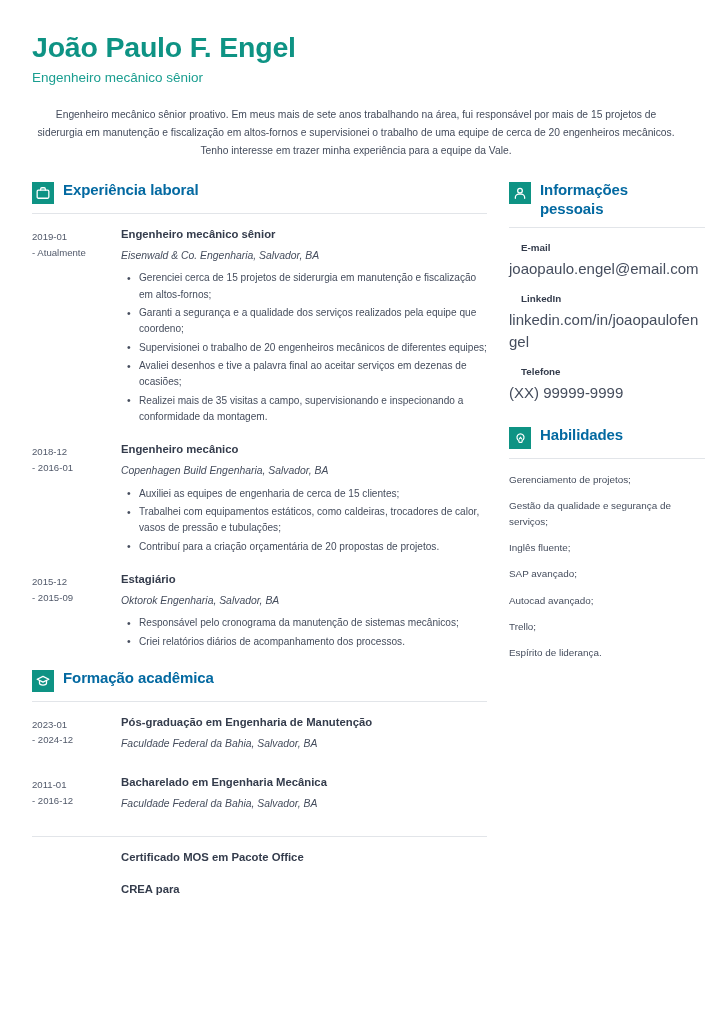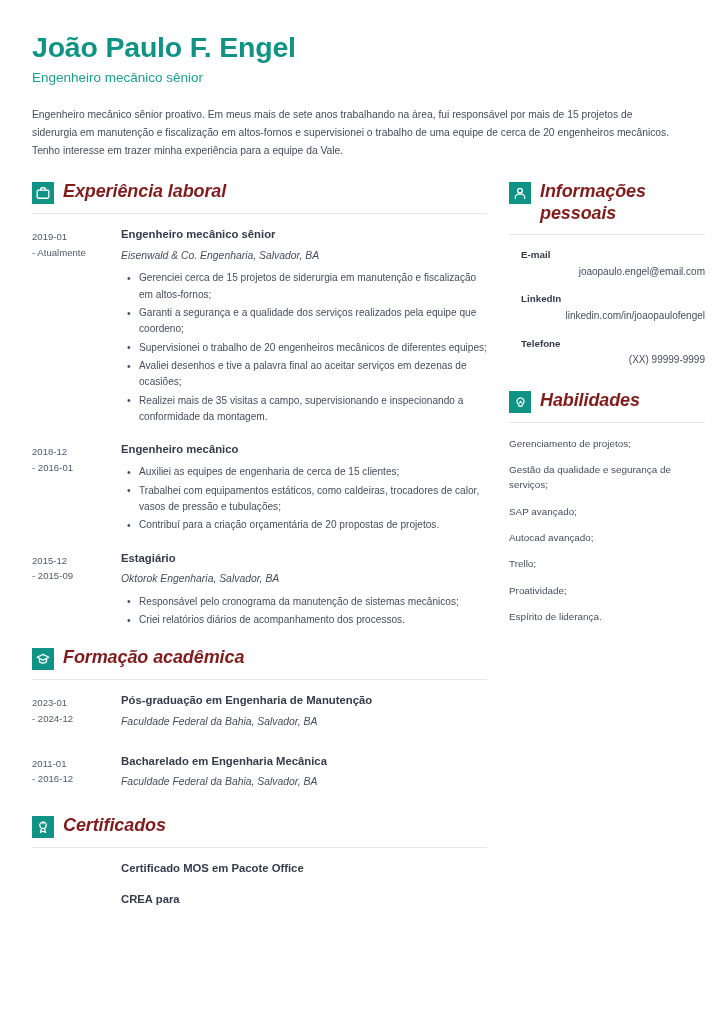--- a/index.html
+++ b/index.html
@@ -42,21 +42,21 @@
     margin: 0;
   }
 
   
   .summary {
     font-size: 10.3px;
     line-height: 1.72;
     color: #444C5C;
     margin: 20px 0 0 0;
     max-width: 648px;
-    text-align: left;
+    text-align: center;
   }
 
   
   .body-cols {
     display: flex;
     gap: 22px;
     margin-top: 22px;
     align-items: flex-start;
   }
   .col-main { width: 455px; flex: 0 0 455px; }
@@ -74,26 +74,25 @@
     height: 22px;
     flex: 0 0 22px;
     background: #0E9384;
     display: flex;
     align-items: center;
     justify-content: center;
     margin-top: 1px;
   }
   .sec-icon svg { display: block; }
   .sec-title {
-    font-size: 18px;
+    font-size: 15px;
     font-weight: bold;
-    color: #7f1d1d;
+    color: #0369a1;
     line-height: 1.22;
     letter-spacing: -0.1px;
-    font-style: italic;
   }
   .sec-title.two-line { max-width: 135px; }
   .sec-rule {
     border: 0;
     border-top: 1px solid #E2E5E9;
     margin: 9px 0 13px 0;
     height: 0;
   }
 
   
@@ -156,26 +155,25 @@
   .side-block { margin-bottom: 20px; }
   .contact-item { margin-bottom: 13px; }
   .contact-label {
     font-size: 9.8px;
     font-weight: bold;
     color: #343C4C;
     margin: 0 0 3px 12px;
     line-height: 1.4;
   }
   .contact-value {
-    font-size: 10px;
+    font-size: 15px;
     color: #454D5D;
     margin: 0;
     line-height: 1.45;
     word-break: break-word;
-    text-align: right;
   }
   .skill-item {
     font-size: 9.9px;
     color: #454D5D;
     line-height: 1.55;
     margin-bottom: 11px;
   }
 </style>
 </head>
 <body>
@@ -223,20 +221,21 @@
           </div>
         </div>
 
         <div class="entry">
           <div class="entry-dates">
             <div>2018-12</div>
             <div>- 2016-01</div>
           </div>
           <div class="entry-body">
             <div class="entry-role">Engenheiro mecânico</div>
+            <div class="entry-org">Copenhagen Build Engenharia, Salvador, BA</div>
             <ul class="bullets">
               <li>Auxiliei as equipes de engenharia de cerca de 15 clientes;</li>
               <li>Trabalhei com equipamentos estáticos, como caldeiras, trocadores de calor, vasos de pressão e tubulações;</li>
               <li>Contribuí para a criação orçamentária de 20 propostas de projetos.</li>
             </ul>
           </div>
         </div>
 
         <div class="entry">
           <div class="entry-dates">
@@ -283,30 +282,20 @@
             <div>- 2016-12</div>
           </div>
           <div class="entry-body">
             <div class="entry-role">Bacharelado em Engenharia Mecânica</div>
             <div class="entry-org">Faculdade Federal da Bahia, Salvador, BA</div>
           </div>
         </div>
       </div>
 
       <div class="section" style="margin-top:18px;">
-        <div class="sec-head">
-          <span class="sec-icon">
-            <svg width="14" height="14" viewBox="0 0 24 24" fill="none" stroke="#ffffff" stroke-width="2.2" stroke-linecap="round" stroke-linejoin="round">
-              <circle cx="12" cy="9" r="5.5"></circle>
-              <path d="M12 3.5v3"></path>
-              <path d="M9 15.5L7.5 21.5 12 19.3l4.5 2.2-1.5-6"></path>
-            </svg>
-          </span>
-          <span class="sec-title">Certificados</span>
-        </div>
         <hr class="sec-rule">
 
         <div class="entry cert">
           <div class="entry-dates"></div>
           <div class="entry-body">
             <div class="entry-role">Certificado MOS em Pacote Office</div>
           </div>
         </div>
 
         <div class="entry cert">
@@ -354,24 +343,24 @@
               <path d="M9 17.5a6.5 6.5 0 1 1 6 0v2.5a1 1 0 0 1-1 1h-4a1 1 0 0 1-1-1v-2.5z"></path>
               <path d="M10 14.5l2-3 2 3"></path>
             </svg>
           </span>
           <span class="sec-title">Habilidades</span>
         </div>
         <hr class="sec-rule">
 
         <div class="skill-item">Gerenciamento de projetos;</div>
         <div class="skill-item">Gestão da qualidade e segurança de serviços;</div>
+        <div class="skill-item">Inglês fluente;</div>
         <div class="skill-item">SAP avançado;</div>
         <div class="skill-item">Autocad avançado;</div>
         <div class="skill-item">Trello;</div>
-        <div class="skill-item">Proatividade;</div>
         <div class="skill-item">Espírito de liderança.</div>
       </div>
 
     </div>
 
   </div>
 
 </div>
 
 </body></html>

